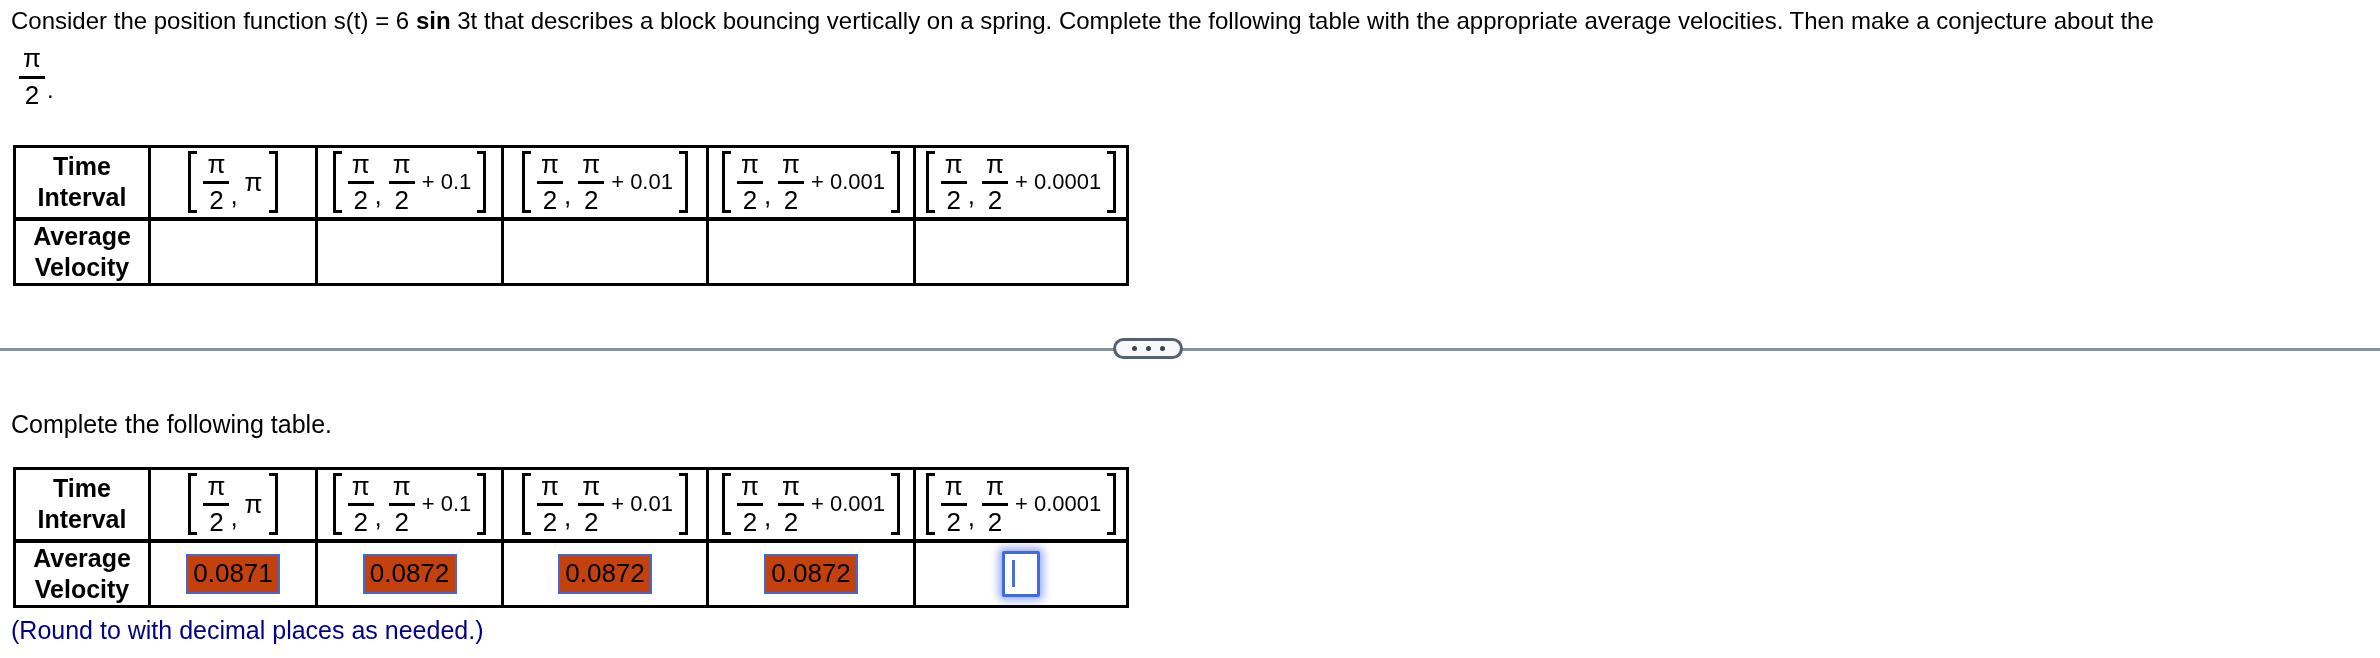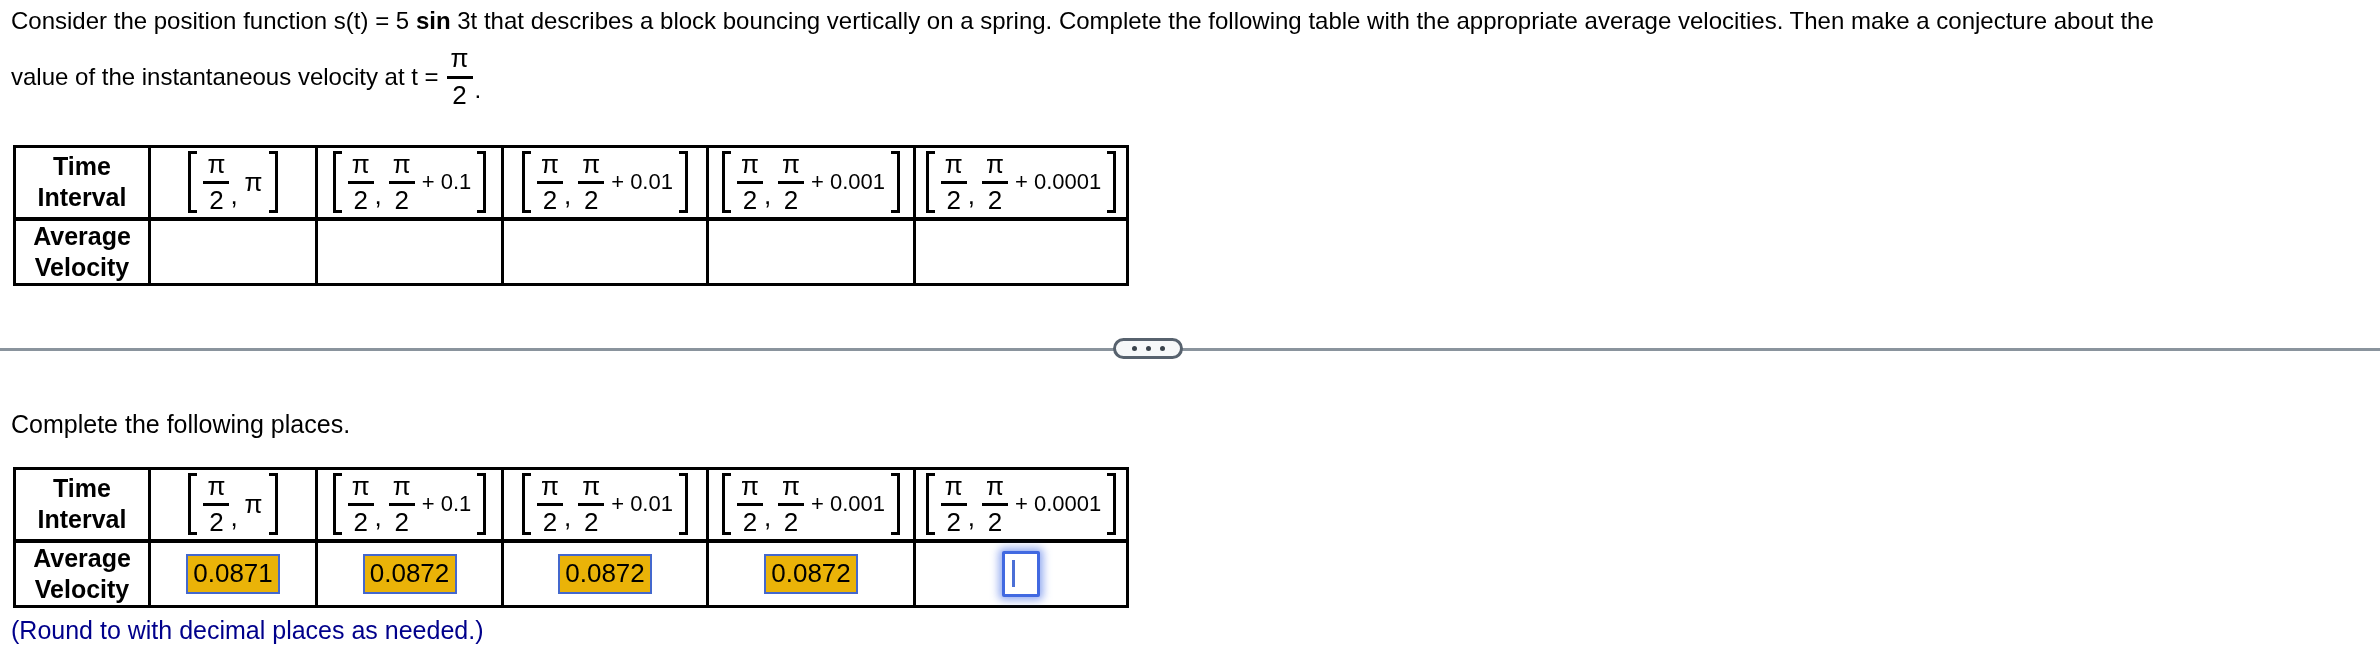--- a/index.html
+++ b/index.html
@@ -35,44 +35,43 @@
                            vertical-align:middle; background:#fff; }
   table.t tr.r1 td, table.t tr.r1 th { height:72px; border-bottom-width:4px; }
   table.t tr.r2 td, table.t tr.r2 th { height:58px; }
   #table1 { top:145px; }
   #table2 { top:467px; }
   .rh { font-weight:bold; font-size:25px; line-height:1.25; }
 
   
   .ansbox { display:inline-flex; align-items:center; justify-content:center;
             width:94px; height:40px; border:2.5px solid #4468cd;
-            font-size:26px; background:#eab308; }
+            font-size:26px; background:#c2410c; }
   .abox { width:38px; height:46px; border:3px solid #4169e1; border-radius:2px;
           box-shadow:0 0 8px 2.5px rgba(70,110,230,0.6);
           display:inline-flex; align-items:center; justify-content:flex-start;
           padding-left:7px; background:#fff; }
   .caret { width:3px; height:27px; background:#4b6fd6; }
 
   
   .divline { left:0; top:348px; width:2380px; height:0; border-top:3px solid #8a949d; }
   .pill { left:1113px; top:338px; width:70px; height:21px; background:#f6f8f9;
           border:3px solid #57626e; border-radius:12px;
           display:flex; align-items:center; justify-content:center; gap:9px; cursor:pointer; }
   .dot { width:5px; height:5px; border-radius:50%; background:#3a434c; }
 
   .prompt { left:11px; top:410px; font-size:25px; }
   .note { left:11px; top:616px; font-size:25px; color:#00008b; }
 </style>
 </head>
 <body>
 
-<div class="abs l1"><span>Consider the position function s(t) = 5 </span><b>sin</b><span> 3t that describes a block bouncing vertically on a spring. Complete the following table with the appropriate average velocities. Then make a conjecture about the</span></div>
+<div class="abs l1"><span>Consider the position function s(t) = 6 </span><b>sin</b><span> 3t that describes a block bouncing vertically on a spring. Complete the following table with the appropriate average velocities. Then make a conjecture about the</span></div>
 
 <div class="abs l2">
-  <span>value of the instantaneous velocity at t =</span>
   <span class="frac">
       <span class="fn">π</span>
       <span class="fd">2</span>
     </span>
   <span class="pe">.</span>
 </div>
 
 <table class="t" id="table1">
   <colgroup>
       <col style="width:135px">
@@ -173,21 +172,21 @@
 </tbody>
   </table>
 
 <div class="abs divline"></div>
 <div class="abs pill">
   <span class="dot"></span>
   <span class="dot"></span>
   <span class="dot"></span>
 </div>
 
-<div class="abs prompt">Complete the following places.</div>
+<div class="abs prompt">Complete the following table.</div>
 
 <table class="t" id="table2">
   <colgroup>
       <col style="width:135px">
       <col style="width:167px">
       <col style="width:186px">
       <col style="width:205px">
       <col style="width:207px">
       <col style="width:213px">
     </colgroup>

